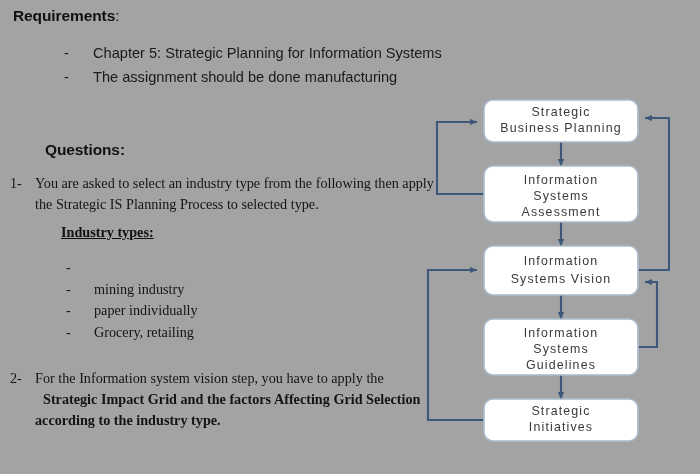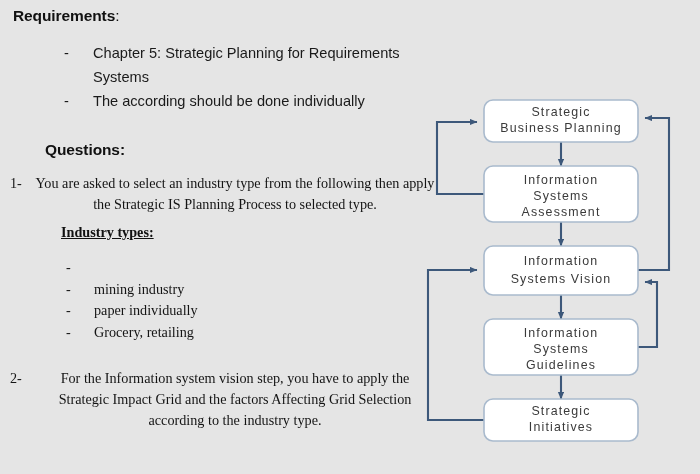--- a/index.html
+++ b/index.html
@@ -4,21 +4,21 @@
 <style>
   html, body {
     margin: 0;
     padding: 0;
     background: #ffffff;
   }
   #page {
     position: relative;
     width: 700px;
     height: 474px;
-    background: #e5e5e5;
+    background: #a3a3a3;
     overflow: hidden;
     font-family: "Liberation Sans", sans-serif;
     color: #1a1a1a;
   }
 
   
   #left-col {
     position: absolute;
     left: 0;
     top: 0;
@@ -77,22 +77,22 @@
     font-size: 14.2px;
     line-height: 21px;
     color: #141414;
   }
   #q1 { left: 10px; top: 173px; width: 425px; }
   #q2 { left: 10px; top: 368px; width: 425px; }
   .q-num {
     width: 25px;
     flex: 0 0 25px;
   }
-  .q-body { flex: 1 1 auto; text-align: center; }
-  .q-body b { font-weight: normal; }
+  .q-body { flex: 1 1 auto; }
+  .q-body b { font-weight: bold; margin-left: 8px; }
 
   #industry-heading {
     position: absolute;
     left: 61px;
     top: 224px;
     font-family: "Liberation Serif", serif;
     font-weight: bold;
     font-size: 14.2px;
     text-decoration: underline;
     color: #111111;
@@ -140,25 +140,25 @@
 
 <div id="page">
 
   <div id="left-col">
 
     <div id="req-heading" class="heading-sans"><span>Requirements</span><span class="colon">:</span></div>
 
     <div id="req-list">
       <div class="req-item">
         <span class="req-dash">-</span>
-        <span class="req-text">Chapter 5: Strategic Planning for Requirements Systems</span>
+        <span class="req-text">Chapter 5: Strategic Planning for Information Systems</span>
       </div>
       <div class="req-item">
         <span class="req-dash">-</span>
-        <span class="req-text">The according should be done individually</span>
+        <span class="req-text">The assignment should be done manufacturing</span>
       </div>
     </div>
 
     <div id="questions-heading" class="heading-sans">Questions:</div>
 
     <div id="q1" class="q-block">
       <span class="q-num">1-</span>
       <span class="q-body">You are asked to select an industry type from the following then apply the Strategic IS Planning Process to selected type.</span>
     </div>
 

